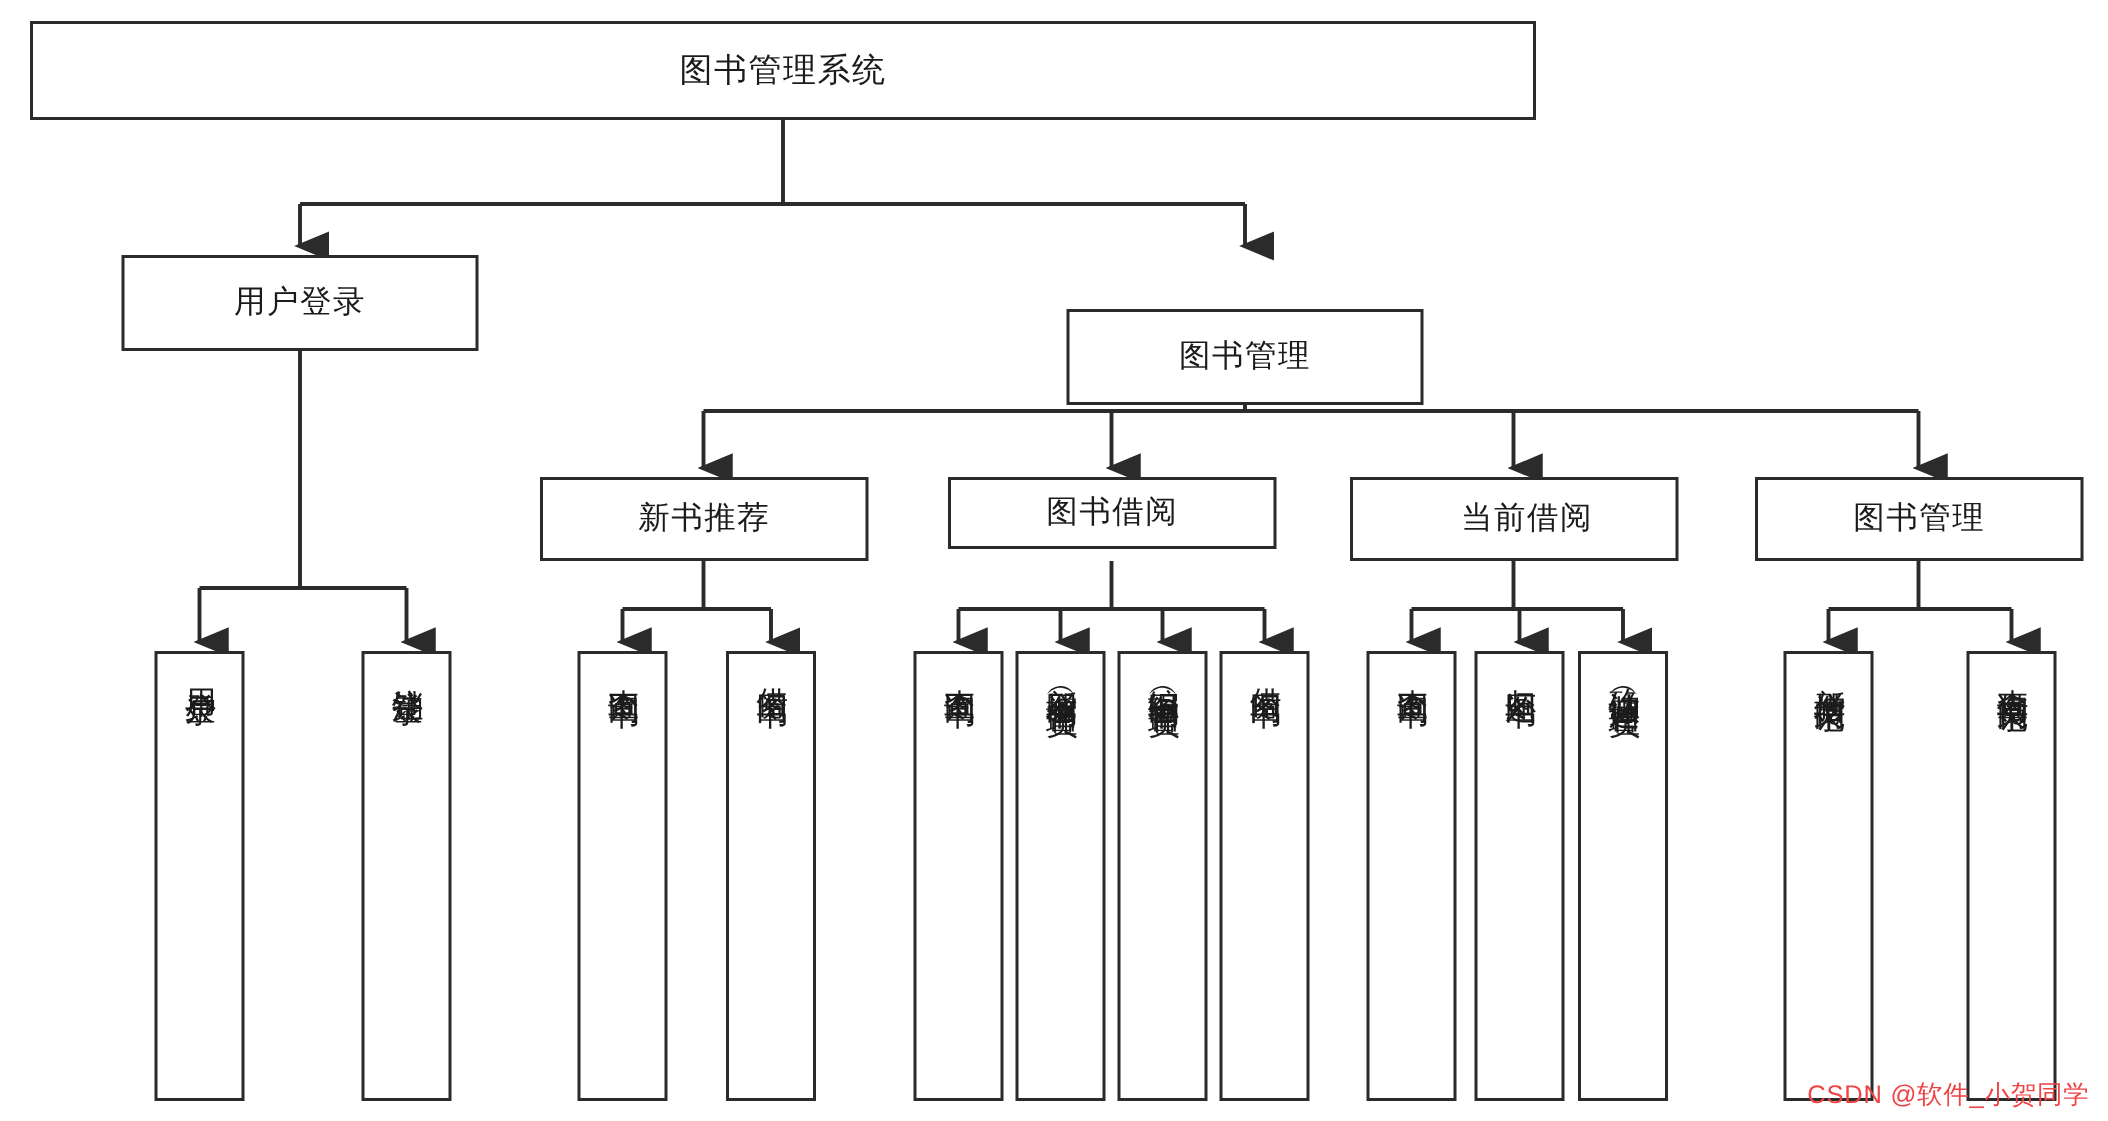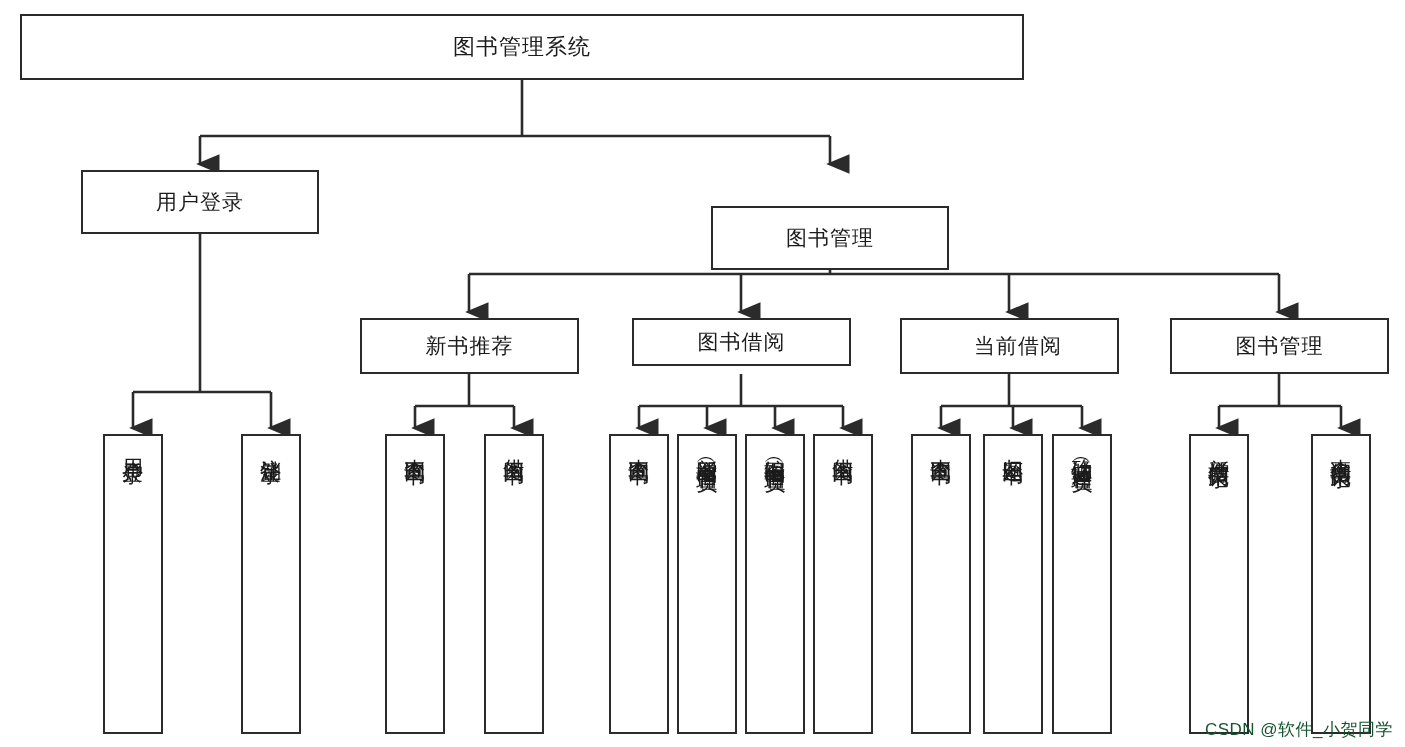--- a/index.html
+++ b/index.html
@@ -52,21 +52,21 @@
     line-height: 1.12;
     letter-spacing: 2px;
     white-space: nowrap;
   }
   .node.root .label { font-size: 22px; }
   .watermark {
     position: absolute;
     right: 12px;
     bottom: 6px;
     font-size: 17px;
-    color: #14532d;
+    color: #ef4444;
     letter-spacing: 0.5px;
     white-space: nowrap;
   }
 </style>
 </head>
 <body>
 
 <div id="canvas">
 
   <svg id="edges" viewBox="0 0 1405 747" xmlns="http://www.w3.org/2000/svg">

